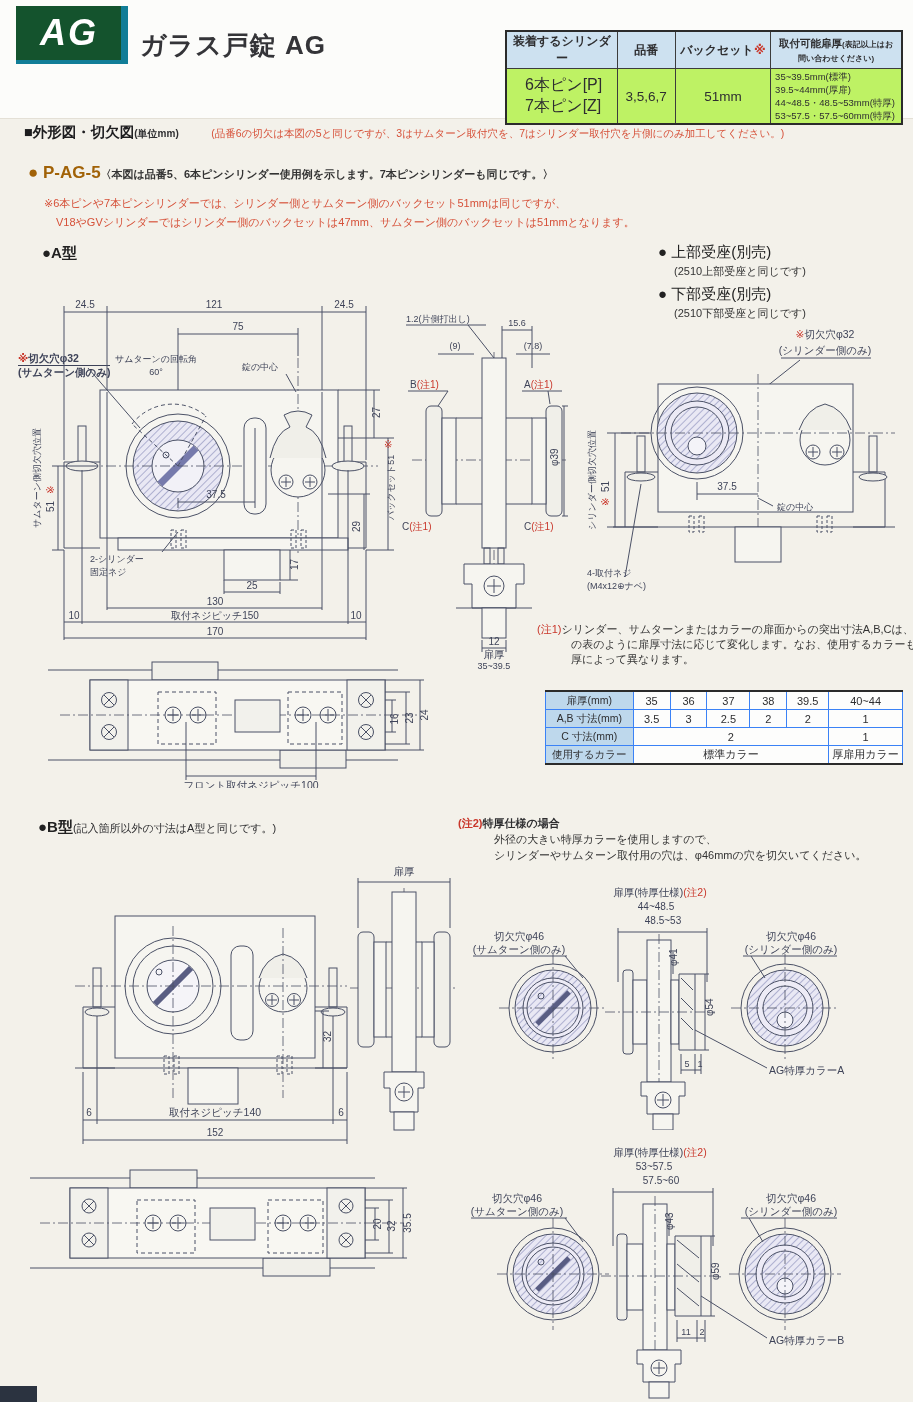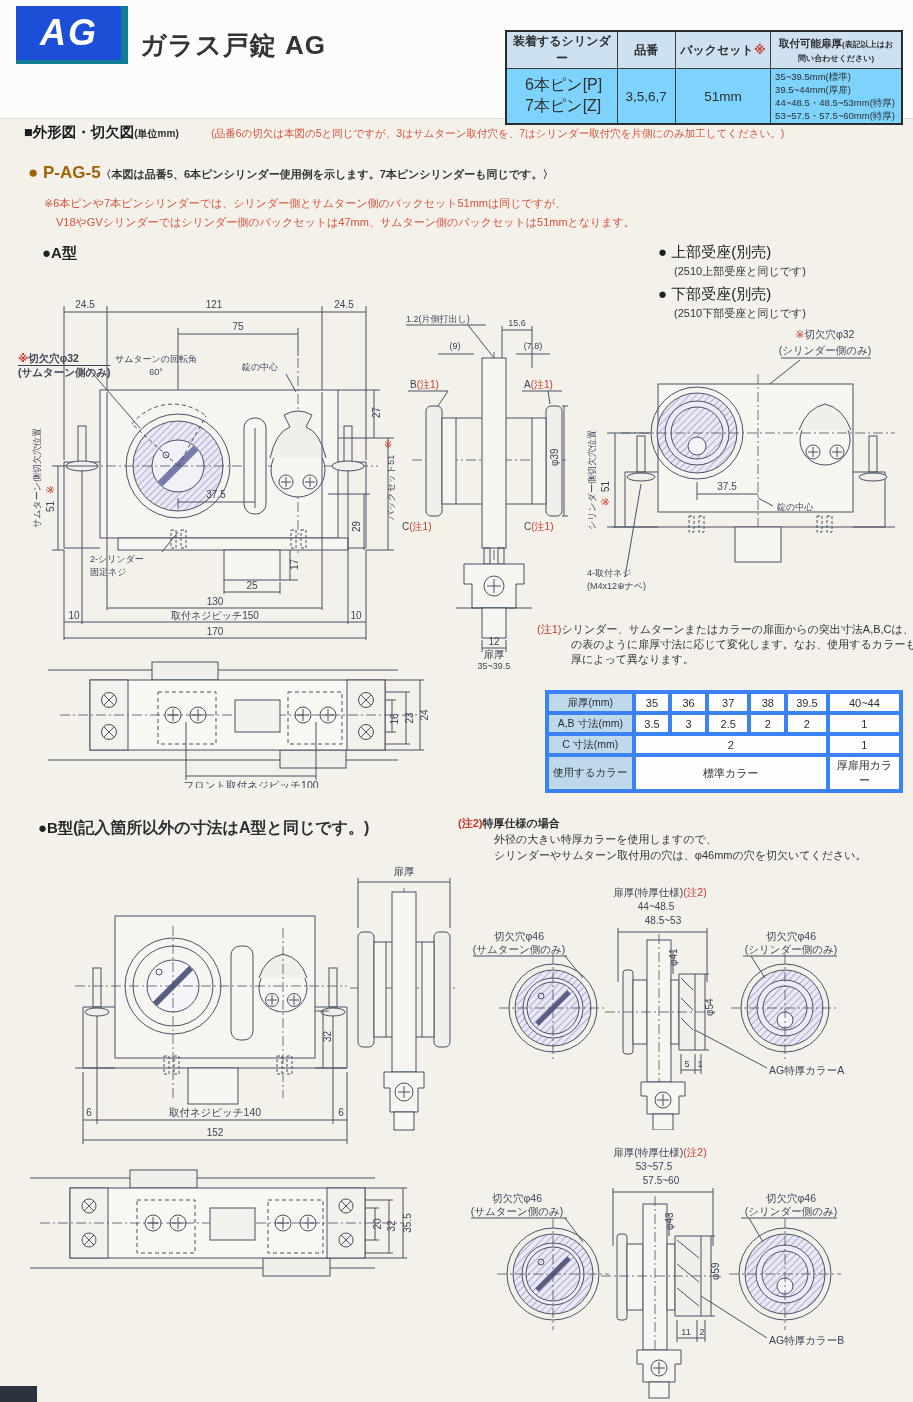--- a/index.html
+++ b/index.html
@@ -1,44 +1,44 @@
 <!DOCTYPE html>
 <html><head>
 <meta charset="utf-8">
 <style>
   body{margin:0}
   .page{position:relative;width:913px;height:1402px;background:#f3f1ea;overflow:hidden;
         font-family:"Liberation Sans","DejaVu Sans",sans-serif;color:#2e2e30}
   .abs{position:absolute}
   .topband{left:0;top:0;width:913px;height:118px;background:#fcfcfa;border-bottom:1px solid #e4e0d6}
-  .logo{left:16px;top:6px;width:112px;height:58px;background:#1d4ed8;box-shadow:inset -7px -4px 0 #117d97;
+  .logo{left:16px;top:6px;width:112px;height:58px;background:#14532d;box-shadow:inset -7px -4px 0 #117d97;
         display:flex;align-items:center;justify-content:center}
   .logo span{color:#fff;font-size:36px;font-weight:bold;font-style:italic;letter-spacing:2px;transform:translate(-3px,-2px)}
   .title{left:140px;top:28px;font-size:26px;font-weight:bold;color:#343438;letter-spacing:1px}
   .red{color:#c9372b}
   .orange{color:#d65038}
-  .spec{border-collapse:collapse;background:#7dd3fc;border:2px solid #2b2b2b}
+  .spec{border-collapse:collapse;background:#bef264;border:2px solid #2b2b2b}
   .spec td{border:1px solid #3c3c3c;padding:1px 4px;vertical-align:middle}
   .spec .hd{background:#cde1f0;font-weight:bold;text-align:center;font-size:12px}
   .spec .hd.small{font-size:10.5px}
   .spec .hd .tiny{font-size:8px;font-weight:bold}
   .c{text-align:center}
   .sec-title{font-size:14.5px;font-weight:bold;color:#1d1d1f}
   .sec-unit{font-size:10px;font-weight:bold}
   .note-orange{font-size:10.5px}
   .pag5-name{font-size:17px;font-weight:bold;color:#a16207}
   .pag5-sub{font-size:11px;font-weight:bold;color:#333}
   .warn{font-size:11px}
   .blk-label{font-size:15px;font-weight:bold;color:#222}
-  .blk-sub{font-size:16px;font-weight:bold}
+  .blk-sub{font-size:11px;font-weight:normal}
   .recv-main{font-size:15px;font-weight:normal;color:#222;margin-bottom:2px}
   .recv-sub{font-size:11px;margin:0 4px 6px 16px;color:#333}
   .note-text{font-size:11px;line-height:15px;color:#333;width:362px;padding-left:34px;text-indent:-34px}
   .nt1{border-collapse:collapse;background:#fdfdfc;border-top:2px solid #2b2b2b;border-bottom:2px solid #2b2b2b}
-  .nt1 td{border:4px solid #3b82f6;font-size:11px;text-align:center;padding:1px 3px;height:15px}
+  .nt1 td{border:1px solid #3b82f6;font-size:11px;text-align:center;padding:1px 3px;height:15px}
   .nt1 .lab{background:#bed8ec;font-size:10.5px}
   .note2-line{font-size:11px;color:#333;margin-left:36px;line-height:16px}
   .cut-label{font-size:10.5px;color:#3d4258;font-weight:bold;line-height:13px}
   svg text{font-family:"Liberation Sans","DejaVu Sans",sans-serif;font-size:10px;fill:#3f4459}
   svg .t9{font-size:9px}
   svg .t11{font-size:10.5px}
   svg .lblr{fill:#c9372b}
   .bottombar{left:0;top:1386px;width:37px;height:16px;background:#2b3340}
 </style>
 </head>

